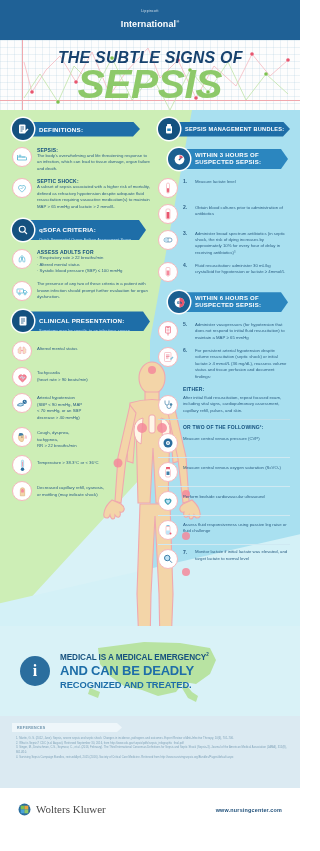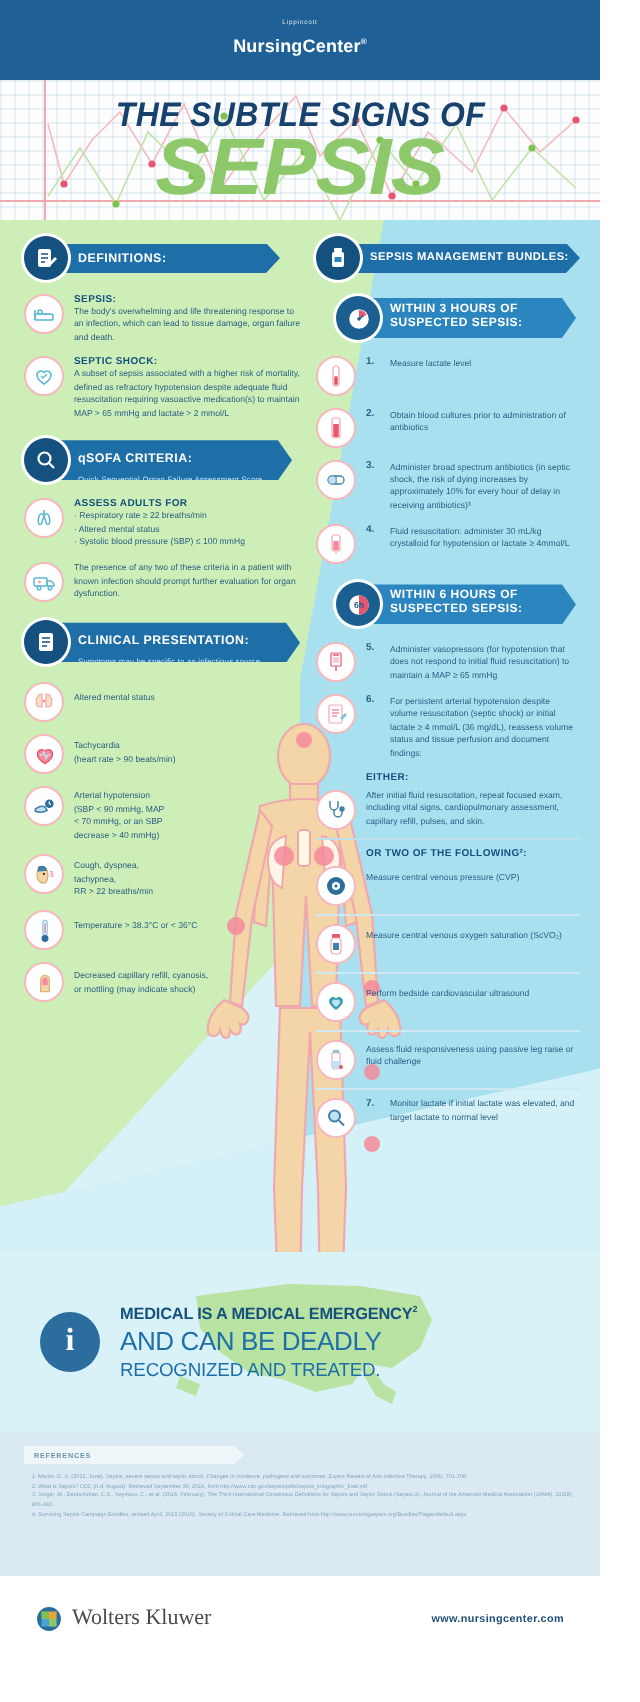--- a/index.html
+++ b/index.html
@@ -123,23 +123,23 @@
   .callout .map{ position:absolute; left:84px; top:8px; width:150px; height:74px; opacity:.75; }
   .callout .ibadge{
     width:30px; height:30px; border-radius:50%; background:#2b6e9e;
     margin-left:20px; display:flex; align-items:center; justify-content:center;
     color:#fff; font-size:16px; font-weight:bold; font-family:"Liberation Serif", serif;
     z-index:3; flex:0 0 30px;
   }
   .callout .ctext{ margin-left:10px; z-index:3; }
   .callout .l1{ font-size:8.2px; font-weight:bold; color:#17527f; letter-spacing:-.1px; }
   .callout .l1 sup{ font-size:4.5px; }
-  .callout .l2{ font-size:13px; font-weight:normal; color:#1e6ea8; letter-spacing:-.2px; margin-top:1px;}
+  .callout .l2{ font-size:13px; font-weight:bold; color:#1e6ea8; letter-spacing:-.2px; margin-top:1px;}
   .callout .l3{ font-size:9px; color:#2b86bf; letter-spacing:2.4px; margin-top:1px;}
-  .callout .l4{ font-size:9.4px; font-weight:normal; color:#1e6ea8; letter-spacing:-.1px; margin-top:1px;}
+  .callout .l4{ font-size:9.4px; font-weight:bold; color:#1e6ea8; letter-spacing:-.1px; margin-top:1px;}
 
   
   .refs{ position:relative; height:72px; background:#dbeaf2; padding:7px 12px 0 12px; }
   .refs .rhead{
     background:#eef6fa; height:9px; width:110px; display:flex; align-items:center;
     padding-left:5px;
     clip-path:polygon(0 0, calc(100% - 5px) 0, 100% 50%, calc(100% - 5px) 100%, 0 100%);
   }
   .refs .rhead span{ font-size:3.6px; font-weight:bold; color:#6b92ab; letter-spacing:.4px; }
   .refs ol{ margin:5px 0 0 9px; }
@@ -151,21 +151,21 @@
   .footer .wk{ display:flex; align-items:flex-start; gap:5px; }
   .footer .wk .wkname{ font-size:11px; color:#4a4a4a; font-family:"Liberation Serif", serif; }
   .footer .url{ margin-left:auto; font-size:5.4px; font-weight:bold; color:#1f4f79; letter-spacing:.2px; }
 </style>
 </head>
 <body>
 
 <div class="topbar">
   <div class="brand">
     <span class="eyebrow">Lippincott</span>
-    <span class="name"><span>NursingCenter</span><sup>®</sup></span>
+    <span class="name"><span>International</span><sup>®</sup></span>
   </div>
 </div>
 
 <div class="hero">
   <div class="grid"></div>
   <div class="axis-v"></div>
   <div class="axis-h"></div>
   <svg class="spark" viewBox="0 0 300 90">
     <polyline points="24,22 32,52 46,30 60,16 76,42 92,12 110,55 126,32 148,8 160,38 178,20 196,58 214,26 236,46 252,14 270,36 288,20" fill="none" stroke="#f4b9c0" stroke-width="0.8"></polyline>
     <polyline points="24,58 40,34 58,62 74,26 96,48 112,18 132,60 152,36 170,70 190,30 208,52 228,22 246,60 266,34 288,54" fill="none" stroke="#bfe3a8" stroke-width="0.8"></polyline>

